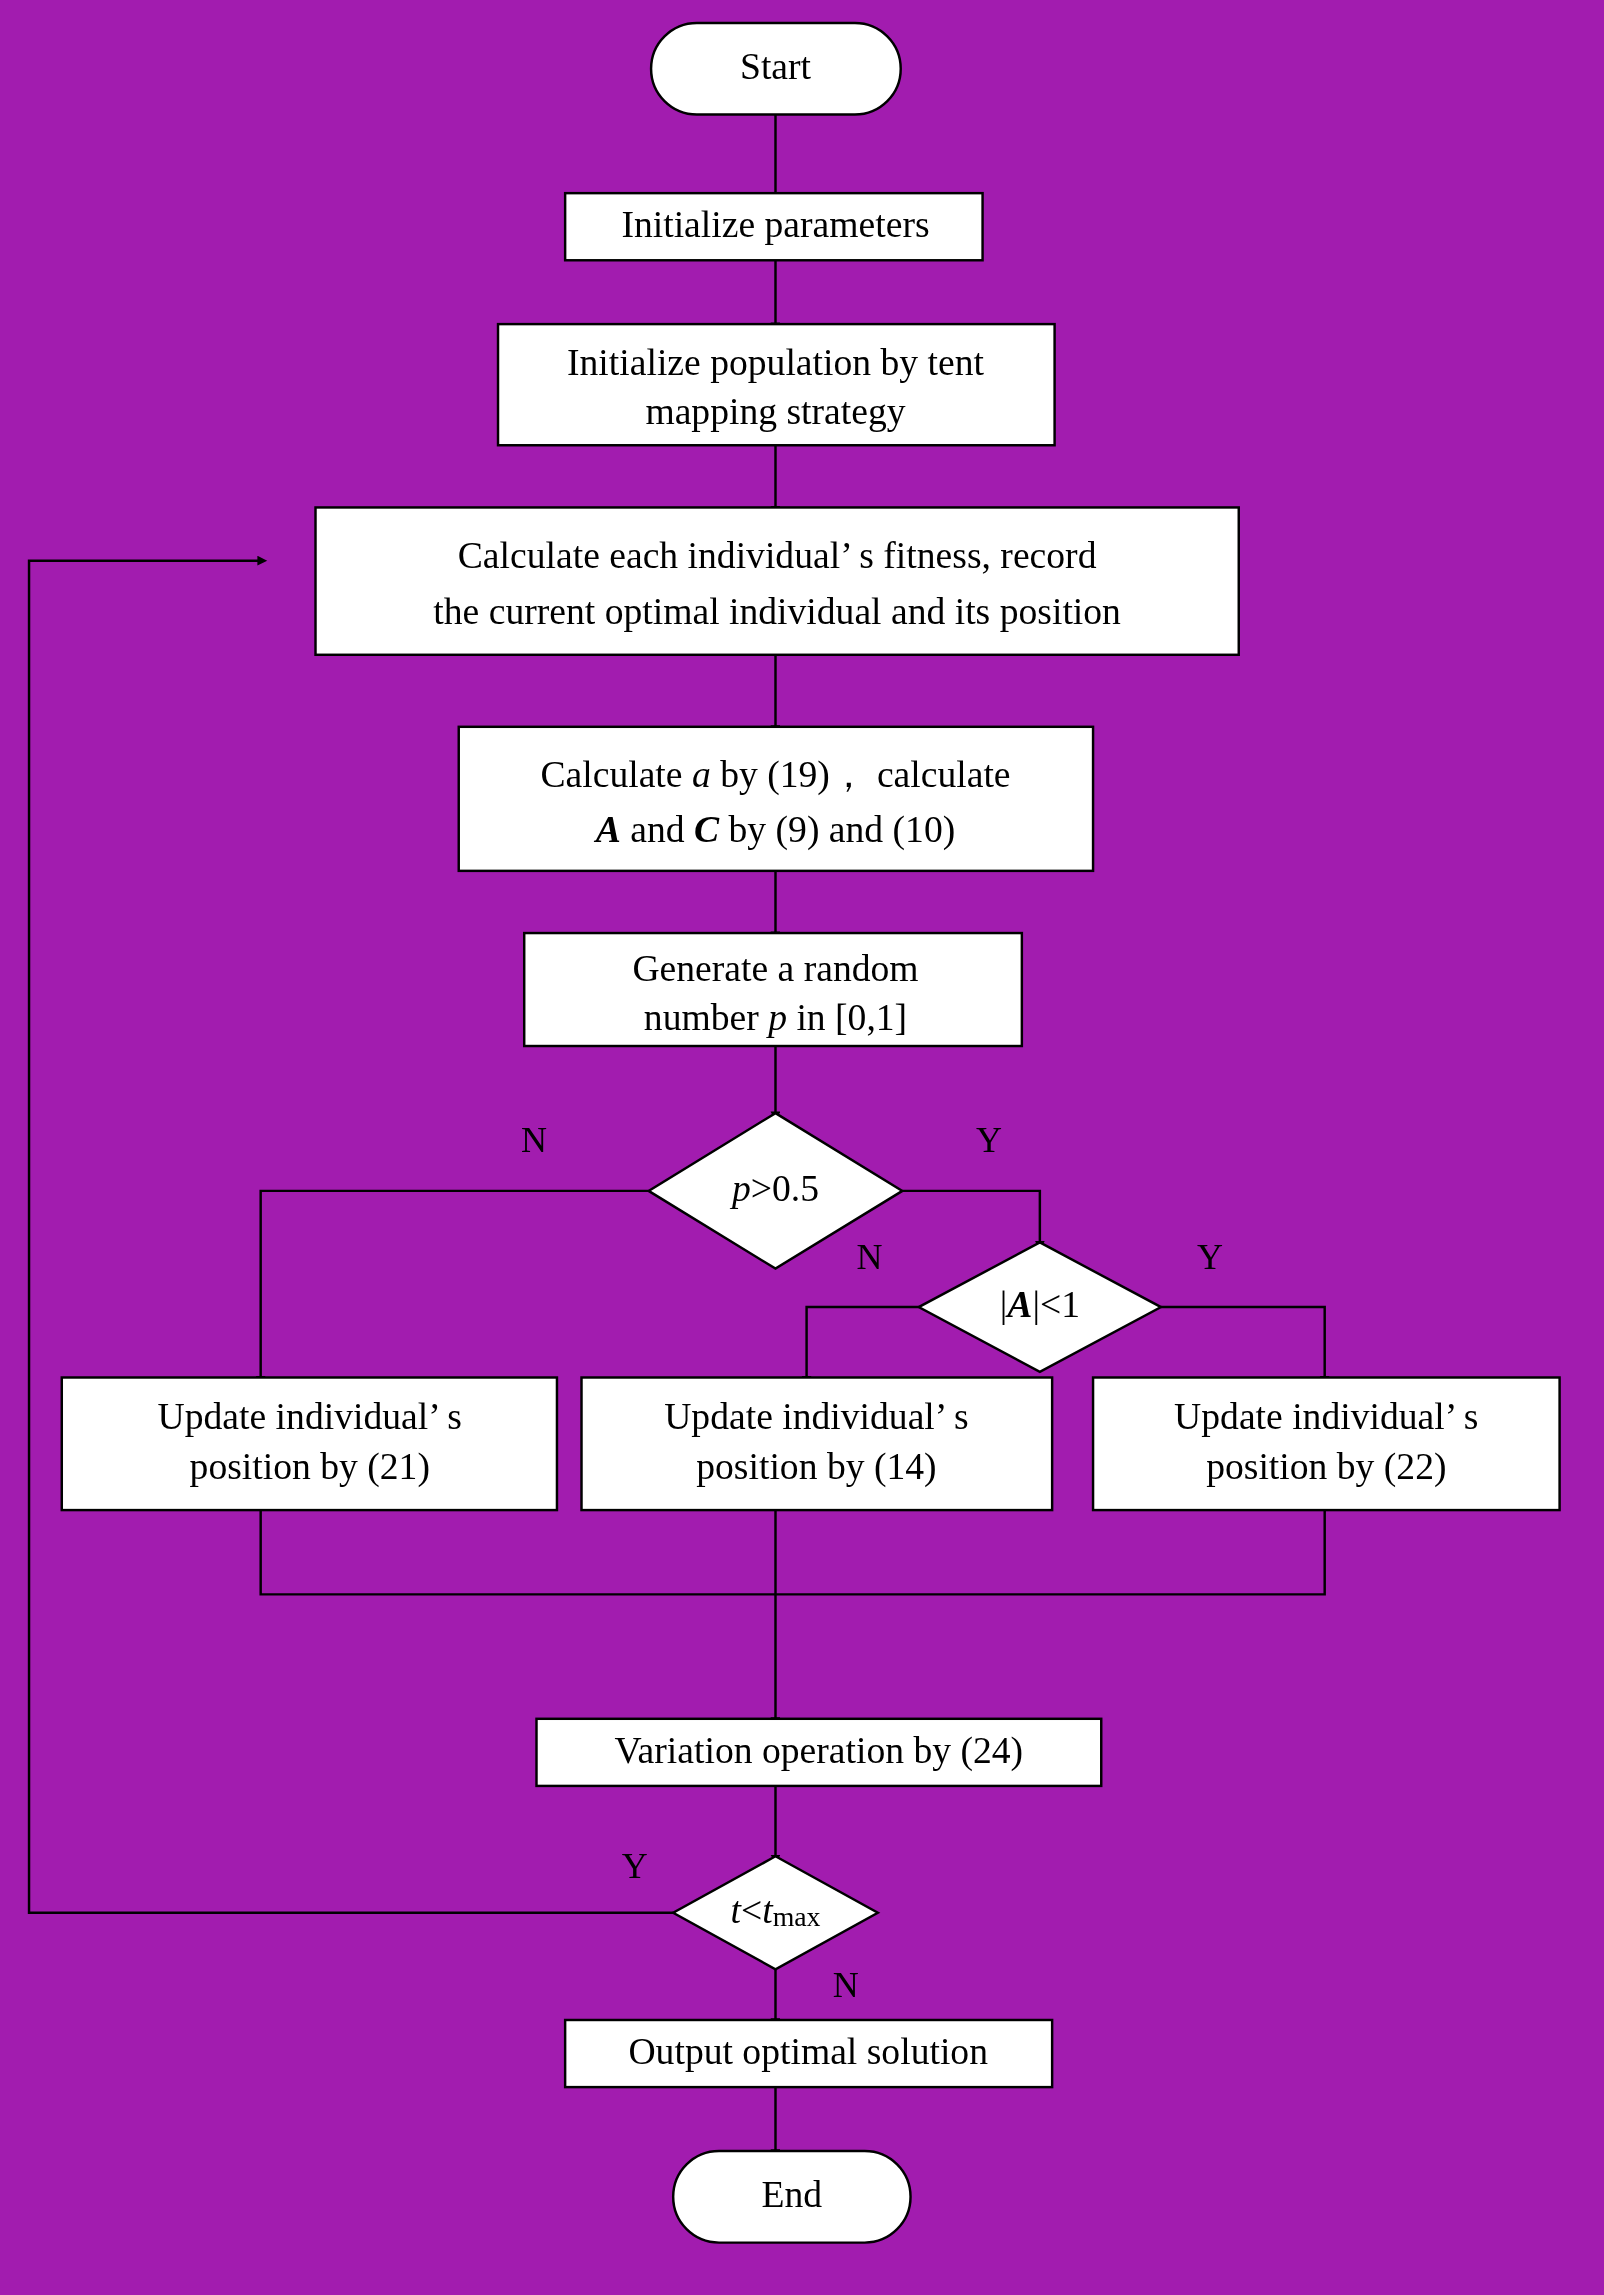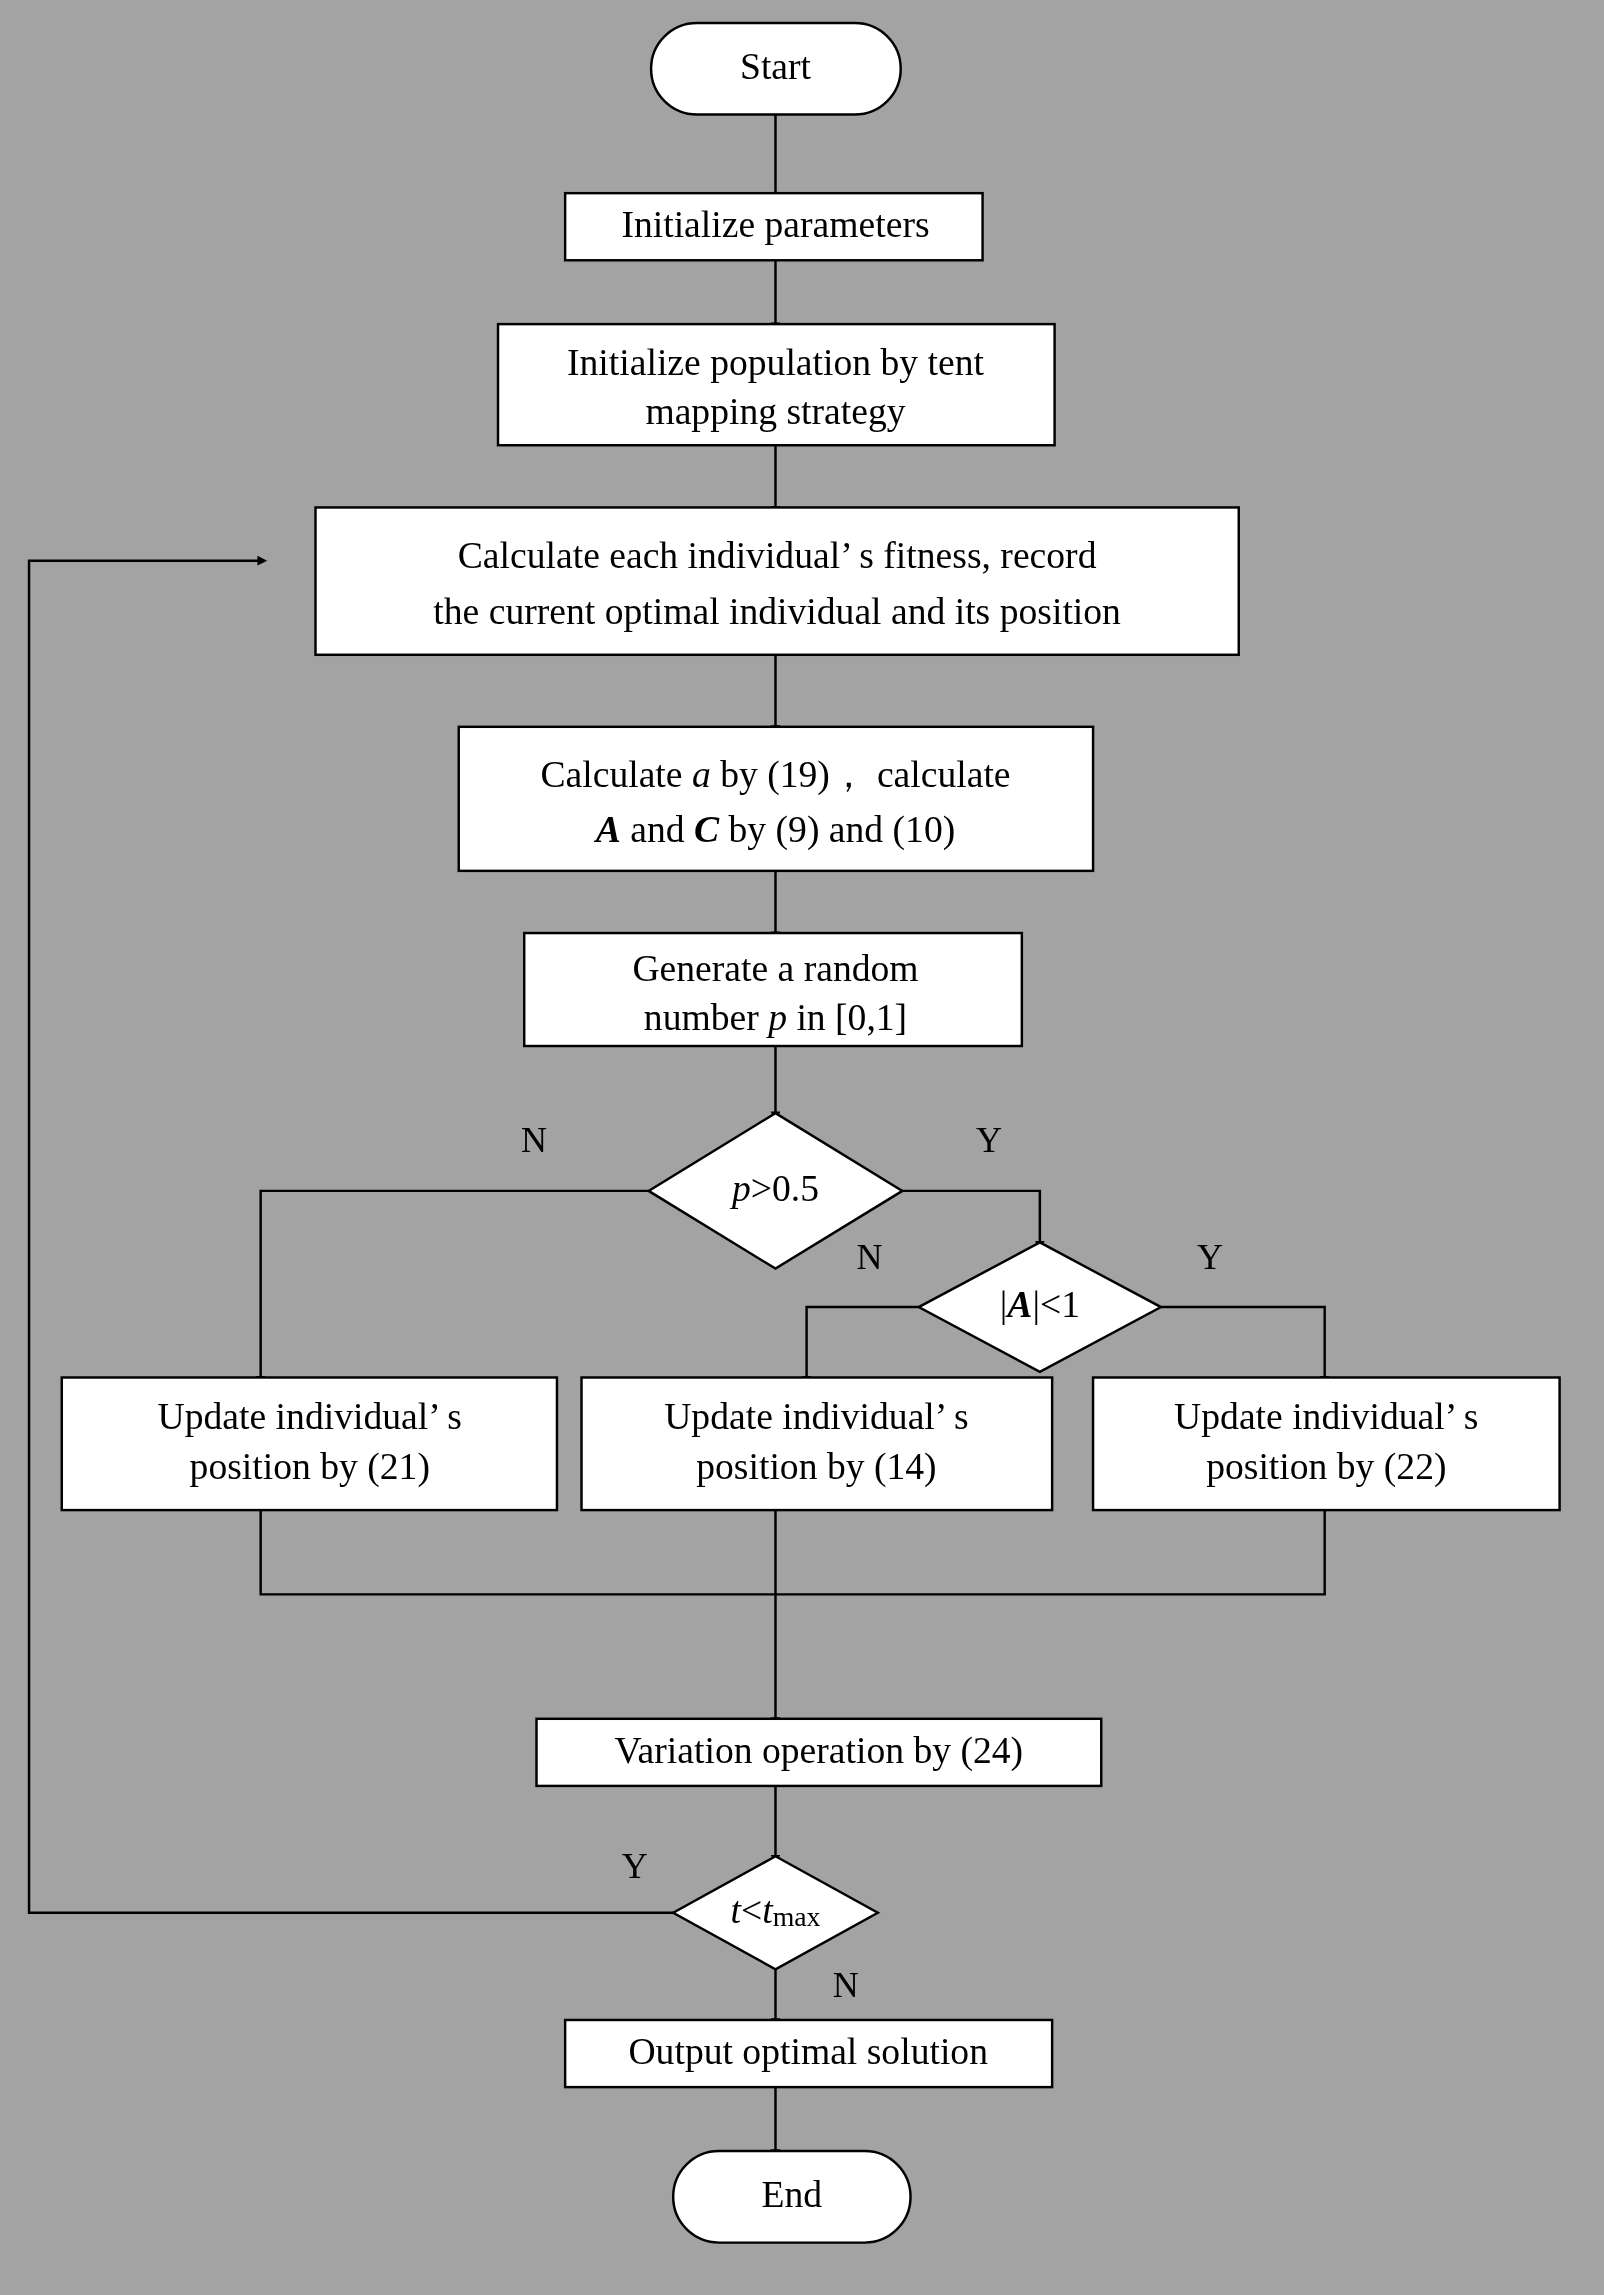--- a/index.html
+++ b/index.html
@@ -1,17 +1,17 @@
 <!DOCTYPE html>
 <html style="font-size:13px"><head>
 <meta charset="utf-8">
 <style>
   html,body{margin:0;padding:0;background:#ffffff;}
   body{font-family:"Liberation Serif","DejaVu Serif",serif;}
-  #stage{position:relative;width:1605px;height:2295px;background:#a3a3a3;overflow:hidden;}
+  #stage{position:relative;width:1605px;height:2295px;background:#a21caf;overflow:hidden;}
   svg#flow{position:absolute;left:0;top:0;width:1605px;height:2295px;}
   .shape{fill:#ffffff;stroke:#000000;stroke-width:3;}
   .edge{stroke:#000000;stroke-width:3;fill:none;}
   .nodetext{font-family:"Liberation Serif","DejaVu Serif",serif;fill:#000000;text-anchor:middle;dominant-baseline:middle;}
   .t-main{font-size:46px;}
   .t-lbl{font-size:44px;}
   .it{font-style:italic;}
   .bi{font-style:italic;font-weight:bold;}
   .sub{font-size:34px;}
 </style>

